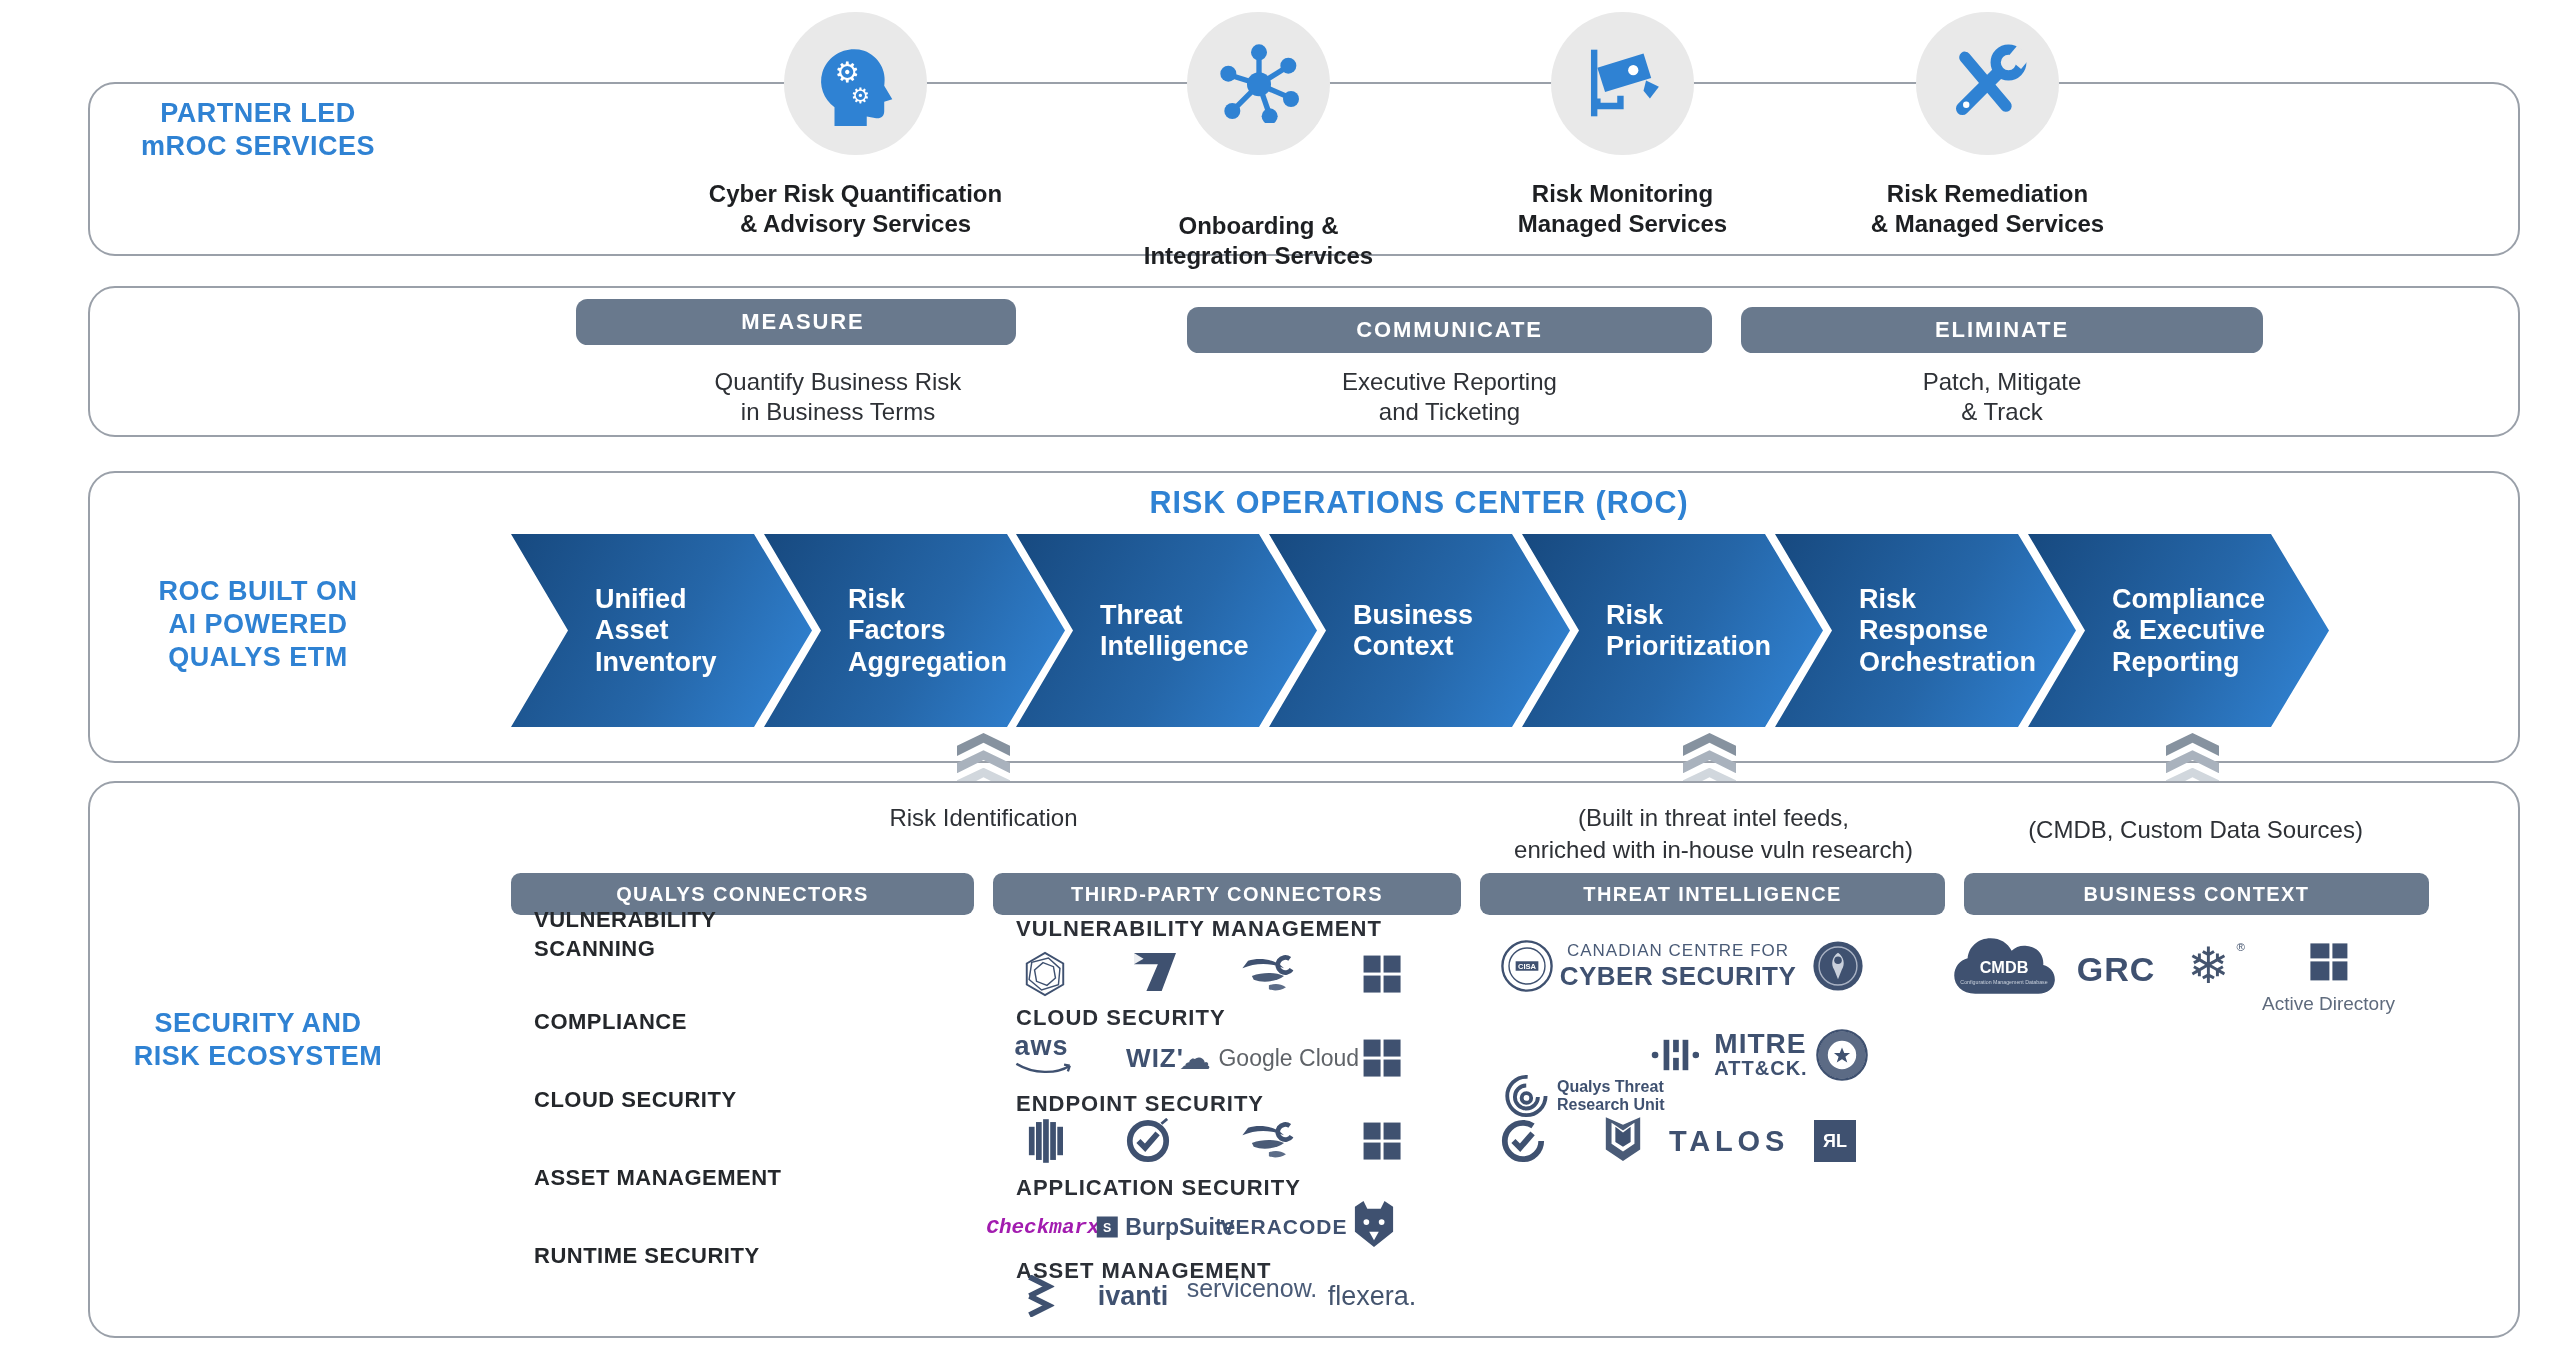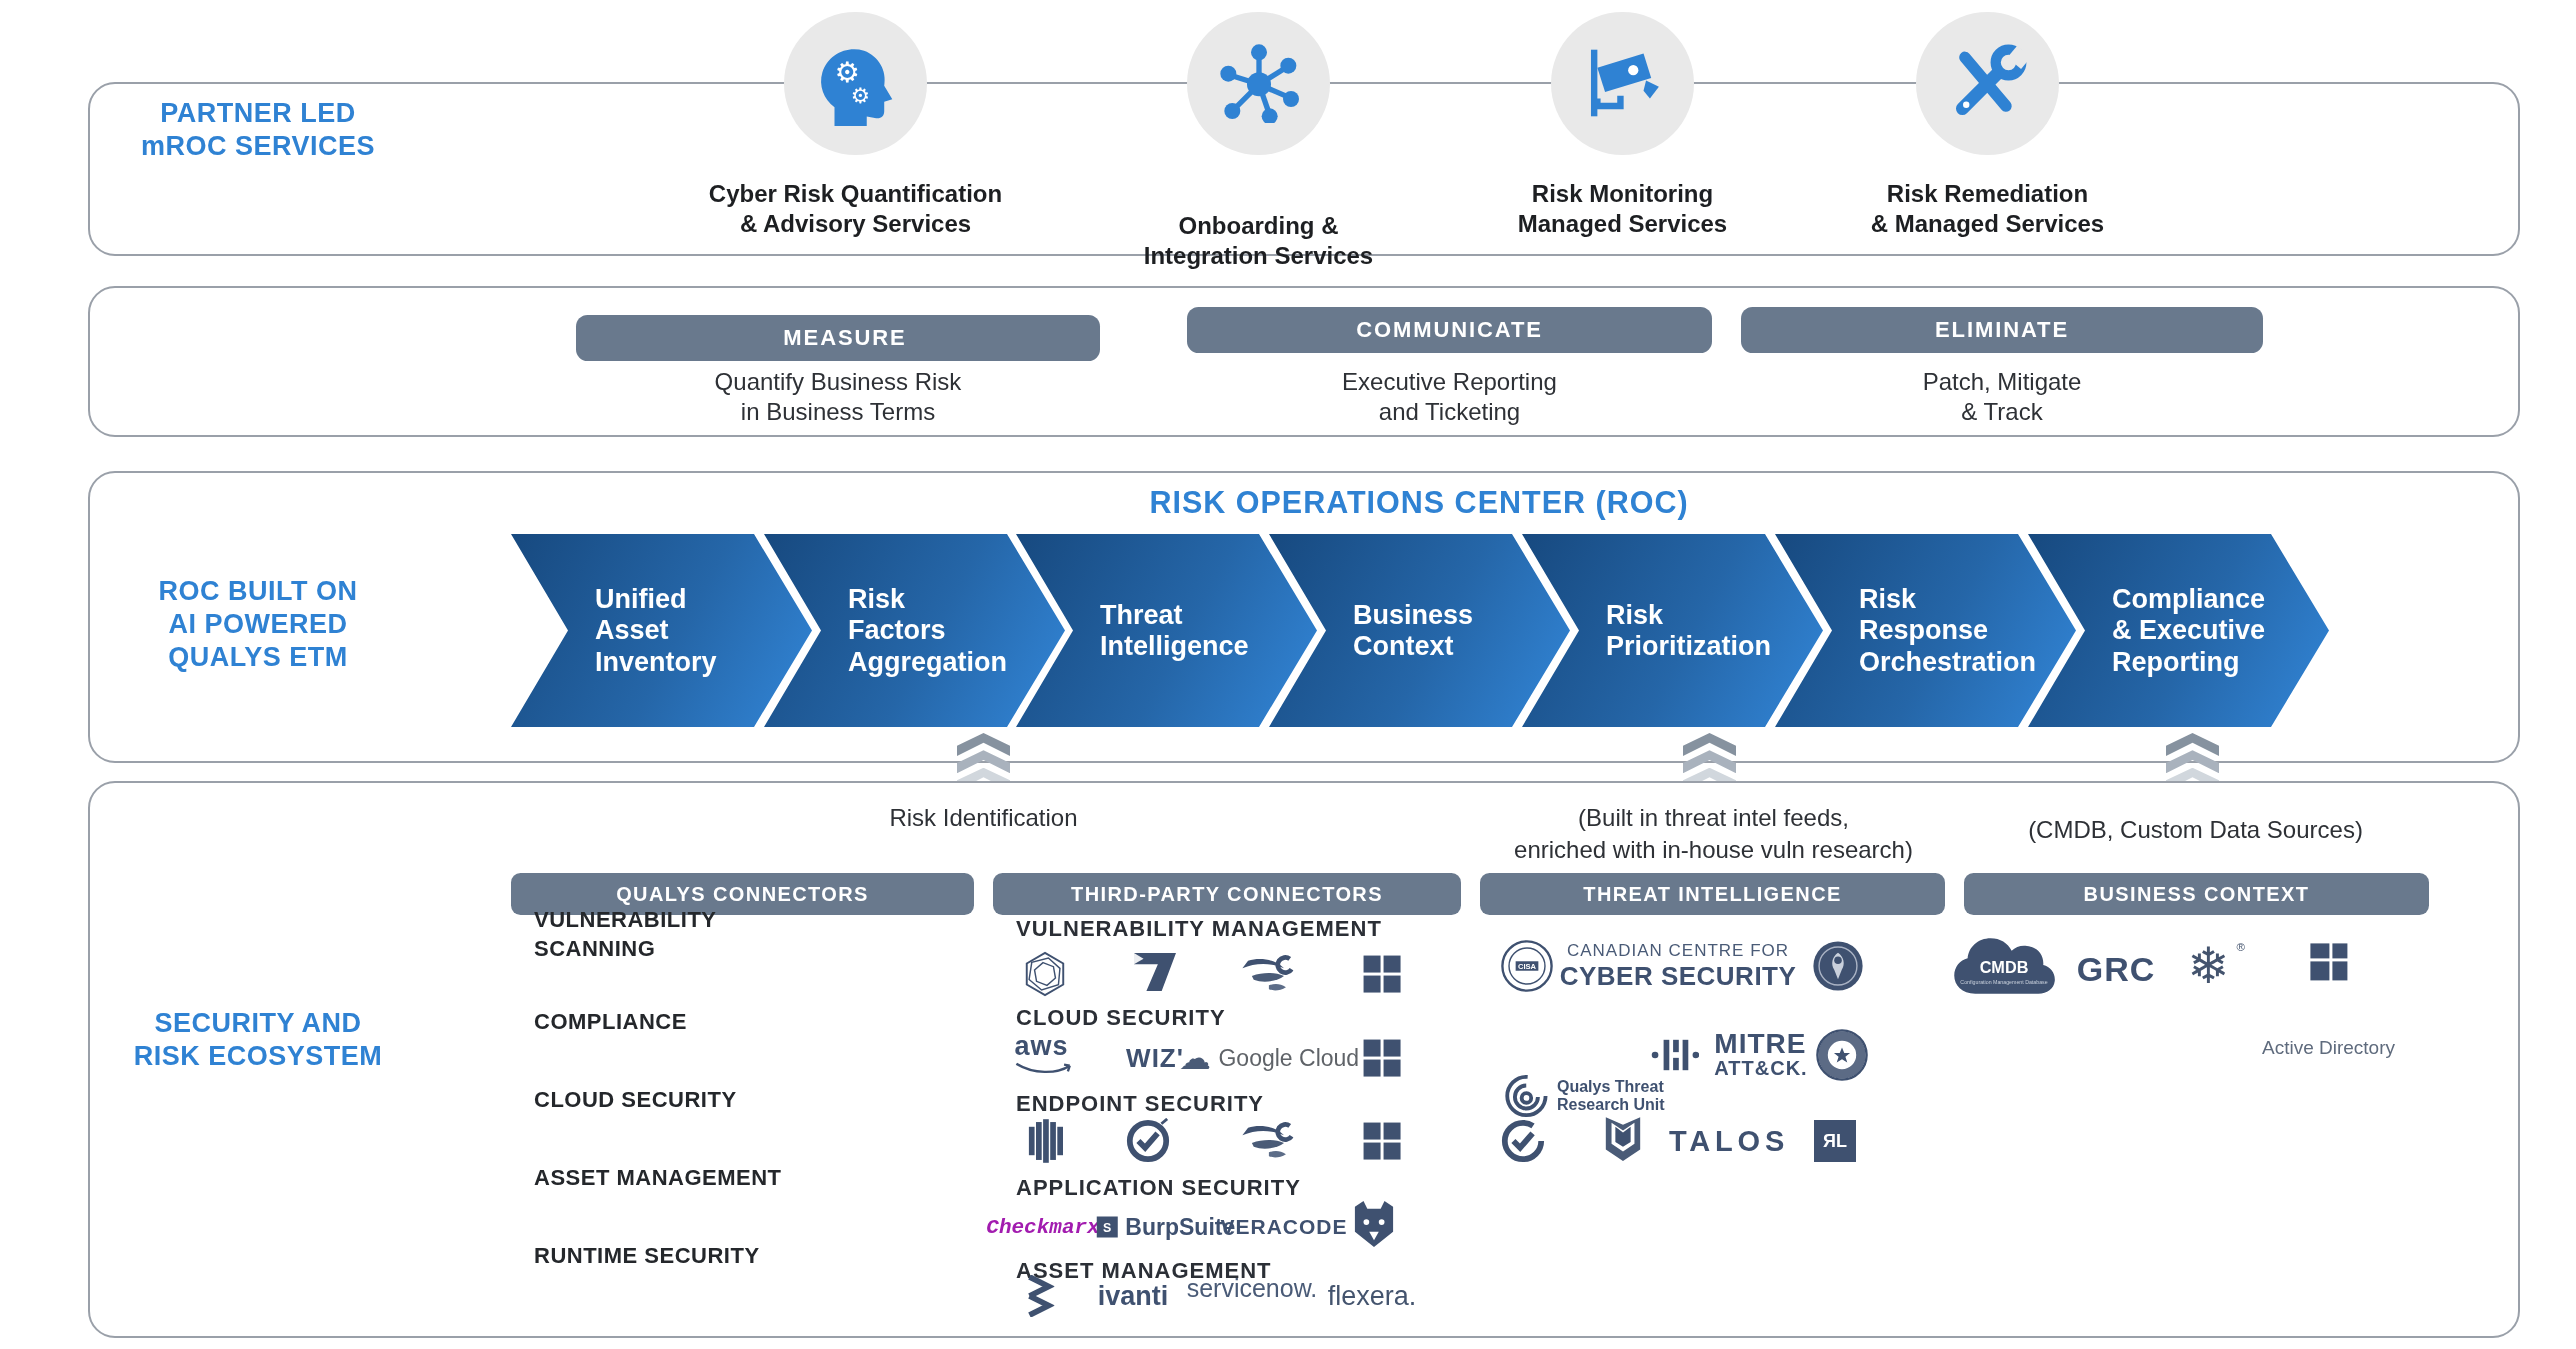--- a/index.html
+++ b/index.html
@@ -6,21 +6,21 @@
     --blue:#2f82d3;
     --navy:#3f5170;
     --slate:#69798d;
     --ink:#23262a;
     --border:#9aa0a9;
   }
   *{box-sizing:border-box;margin:0;padding:0;}
   html,body{width:2576px;height:1350px;background:#ffffff;overflow:hidden;
     font-family:"Liberation Sans","DejaVu Sans",sans-serif;color:var(--ink);}
   #canvas{position:relative;width:2576px;height:1350px;background:#fff;}
-  .abs{position:absolute;margin-top:44px;}
+  .abs{position:absolute;}
   .panel{position:absolute;left:88px;width:2432px;background:#fff;
     border:2.9px solid var(--border);border-radius:27px;}
   .side-label{position:absolute;width:382px;text-align:center;color:var(--blue);
     font-weight:800;font-size:27px;line-height:33px;letter-spacing:0.5px;}
   .svc-circle{position:absolute;width:143px;height:143px;border-radius:50%;
     background:#e9e9e9;display:flex;align-items:center;justify-content:center;}
   .svc-label{position:absolute;width:401px;text-align:center;font-size:24px;
     font-weight:600;line-height:30px;color:#1d1f22;}
   .pill{position:absolute;height:46px;background:var(--slate);border-radius:11.5px;
     color:#fff;font-weight:700;font-size:22px;letter-spacing:1.9px;
@@ -137,21 +137,21 @@
       </svg>
     </span>
   </div>
   <div class="svc-label" style="left:1787px;top:179px;">
     <div>Risk Remediation</div>
     <div>&amp; Managed Services</div>
   </div>
 
   <div class="panel" style="top:286px;height:151px;"></div>
 
-  <div class="pill" style="left:576px;top:315px;width:524px;padding-left:14px;">
+  <div class="pill" style="left:576px;top:299px;width:440px;padding-left:14px;">
     <span>MEASURE</span>
   </div>
   <div class="caption" style="left:576px;top:367px;width:524px;">
     <div>Quantify Business Risk</div>
     <div>in Business Terms</div>
   </div>
 
   <div class="pill" style="left:1187px;top:307px;width:525px;">
     <span>COMMUNICATE</span>
   </div>

